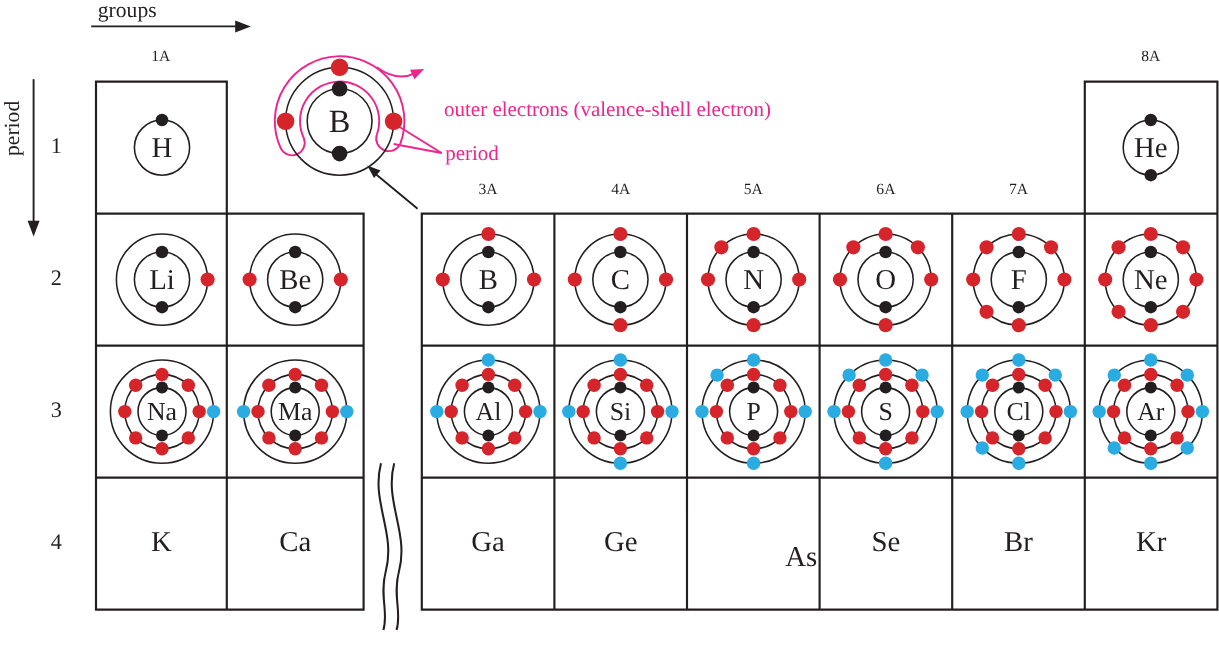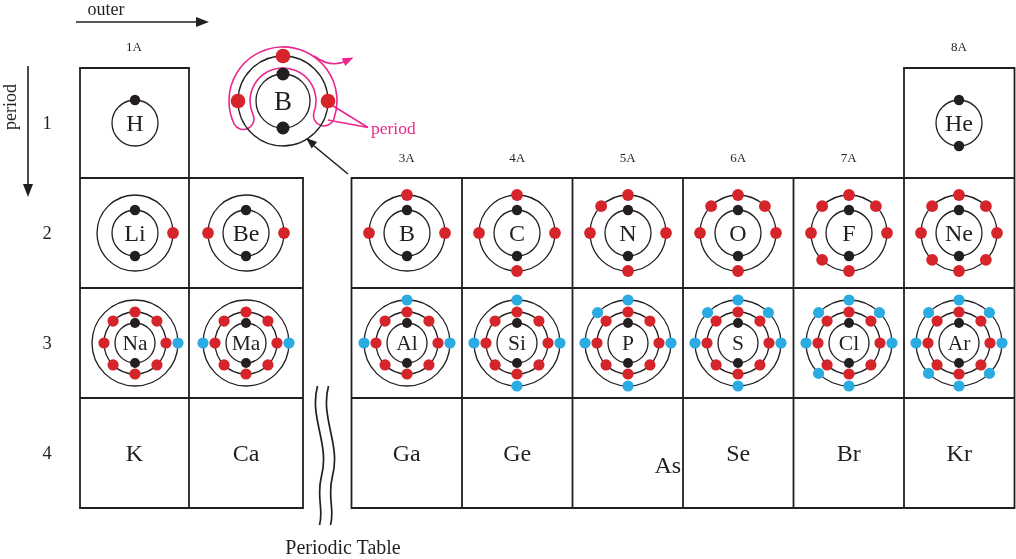--- a/index.html
+++ b/index.html
@@ -45,33 +45,34 @@
     <polygon class="hd-mg" points="353.5,57.5 345.3,66 341.7,58.2"></polygon>
 
     <path class="ln-mg" d="M330 104 L368 127.5"></path>
     <path class="ln-mg" d="M328 120 L368 127.5"></path>
 
     <path class="ln-bk" d="M348 174 L313.5 145.5"></path>
     <polygon class="hd-bk" points="306,138 317.1,142 311.7,148.4"></polygon>
   <path class="grid" d="M80 68H189V178H80Z M904 68H1014.5V178H904Z M80 178H303V508H80Z M189 178V508 M80 288H303 M80 398H303 M351.5 178H1014.5V508H351.5Z M351.5 288H1014.5 M351.5 398H1014.5 M462 178V508 M572.5 178V508 M683 178V508 M793.5 178V508 M904 178V508"></path>
     </svg>
 
-  <div class="lbl" style="left:106px;top:9px;font-size:18px;">outer</div>
+  <div class="lbl" style="left:106px;top:9px;font-size:18px;">groups</div>
   <div class="lbl rot" style="left:10px;top:107px;font-size:18px;">period</div>
 
   <div class="lbl hdr" style="left:134px;top:47px;">1A</div>
   <div class="lbl hdr" style="left:959px;top:47px;">8A</div>
   <div id="midHeaders">
       <div class="lbl hdr" style="left: 406.75px; top: 158px;">3A</div>
       <div class="lbl hdr" style="left: 517.25px; top: 158px;">4A</div>
       <div class="lbl hdr" style="left: 627.75px; top: 158px;">5A</div>
       <div class="lbl hdr" style="left: 738.25px; top: 158px;">6A</div>
       <div class="lbl hdr" style="left: 848.75px; top: 158px;">7A</div>
     </div>
 
+  <div class="lblL mgtxt" style="left:370px;top:91px;">outer electrons (valence-shell electron)</div>
   <div class="lblL mgtxt" style="left:371px;top:128px;">period</div>
 
   <div id="rowLabels">
       <div class="lbl pnum" style="left: 47px; top: 123px;">1</div>
       <div class="lbl pnum" style="left: 47px; top: 233px;">2</div>
       <div class="lbl pnum" style="left: 47px; top: 343px;">3</div>
       <div class="lbl pnum" style="left: 47px; top: 453px;">4</div>
     </div>
   <div id="cells">
       <div class="atomWrap" style="left: 84.5px; top: 73px;">
@@ -394,14 +395,13 @@
           <text x="0" y="0" dy="0.34em" text-anchor="middle" font-size="27" font-family="&quot;Liberation Serif&quot;, serif" fill="#231f20">B</text>
           <circle cx="0.00" cy="-27.00" r="6.5" fill="#231f20" stroke="none"></circle>
           <circle cx="-0.00" cy="27.00" r="6.5" fill="#231f20" stroke="none"></circle>
           <circle cx="0.00" cy="-45.00" r="7.3" fill="#d6242b" stroke="none"></circle>
           <circle cx="-45.00" cy="-0.00" r="7.3" fill="#d6242b" stroke="none"></circle>
           <circle cx="45.00" cy="0.00" r="7.3" fill="#d6242b" stroke="none"></circle>
         </svg>
       </div>
     </div>
 
-  <div class="lbl caption" style="left:343px;top:547px;">Periodic Table</div>
 </div>
 
 </body></html>

